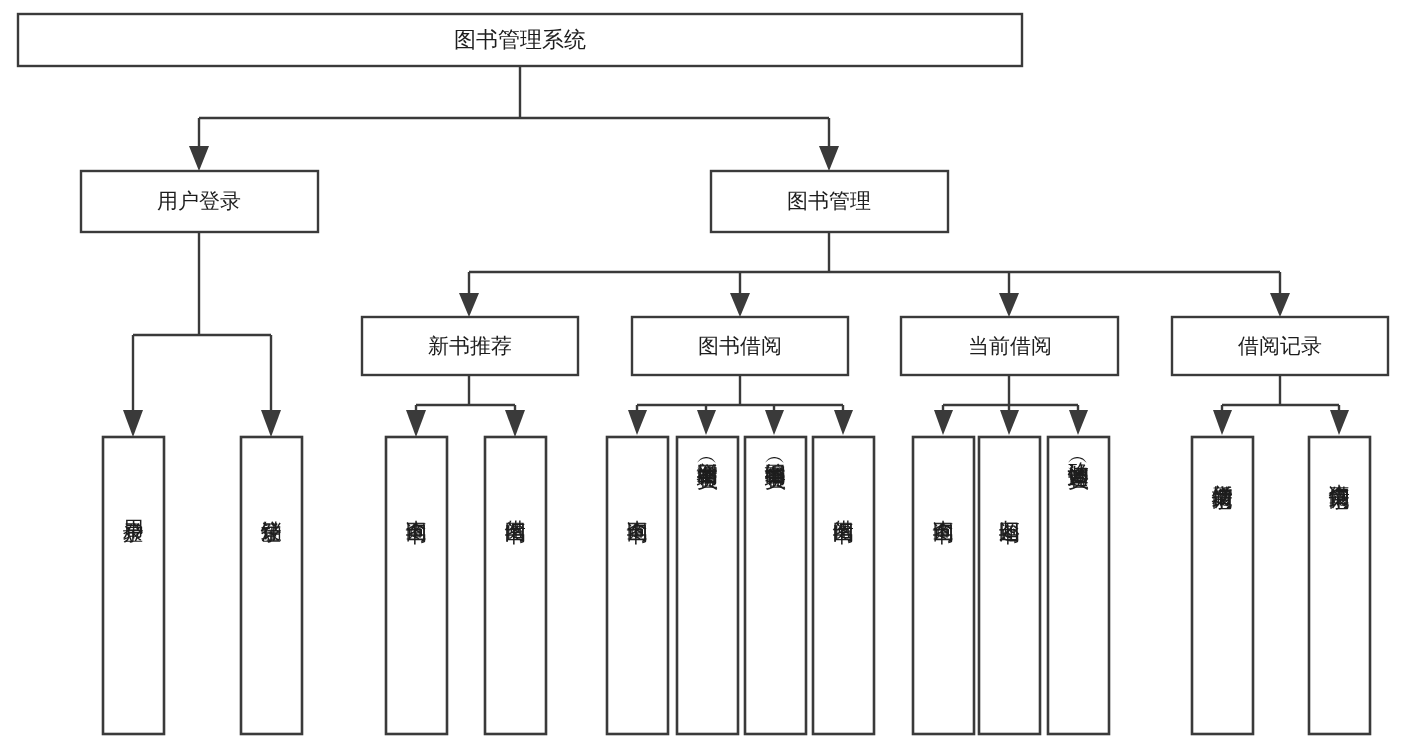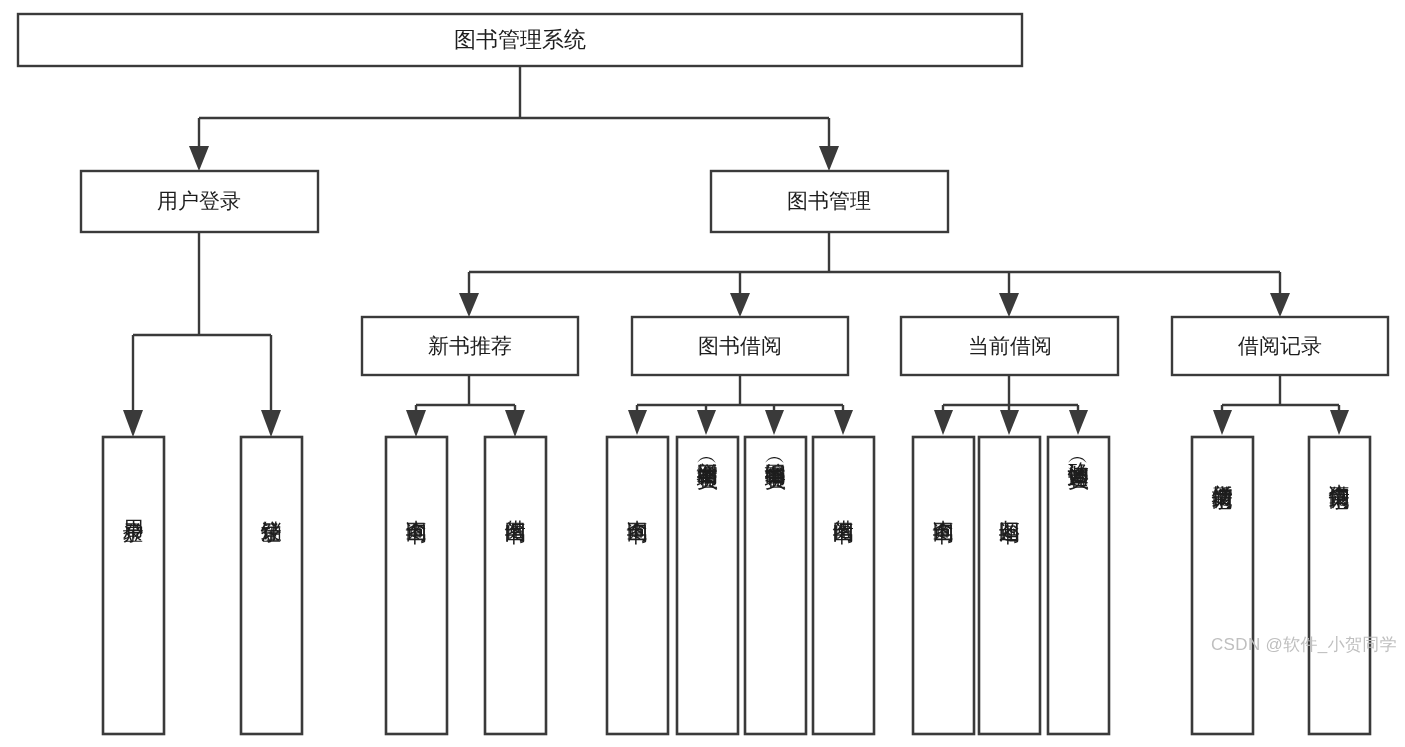--- a/index.html
+++ b/index.html
@@ -246,15 +246,14 @@
     <span class="vlabel" style="margin-top:8px;">确认归还（管理员）</span>
   </div>
 
   <div class="vlabel-wrap" style="left:1192px; top:437px; width:61px; height:297px;">
     <span class="vlabel" style="margin-top:30px;">新增借阅记录</span>
   </div>
   <div class="vlabel-wrap" style="left:1309px; top:437px; width:61px; height:297px;">
     <span class="vlabel" style="margin-top:30px;">查询借阅记录</span>
   </div>
 
-  <div class="watermark">CSDN @软件_小贺同学</div>
 
 </div>
 
 </body></html>

